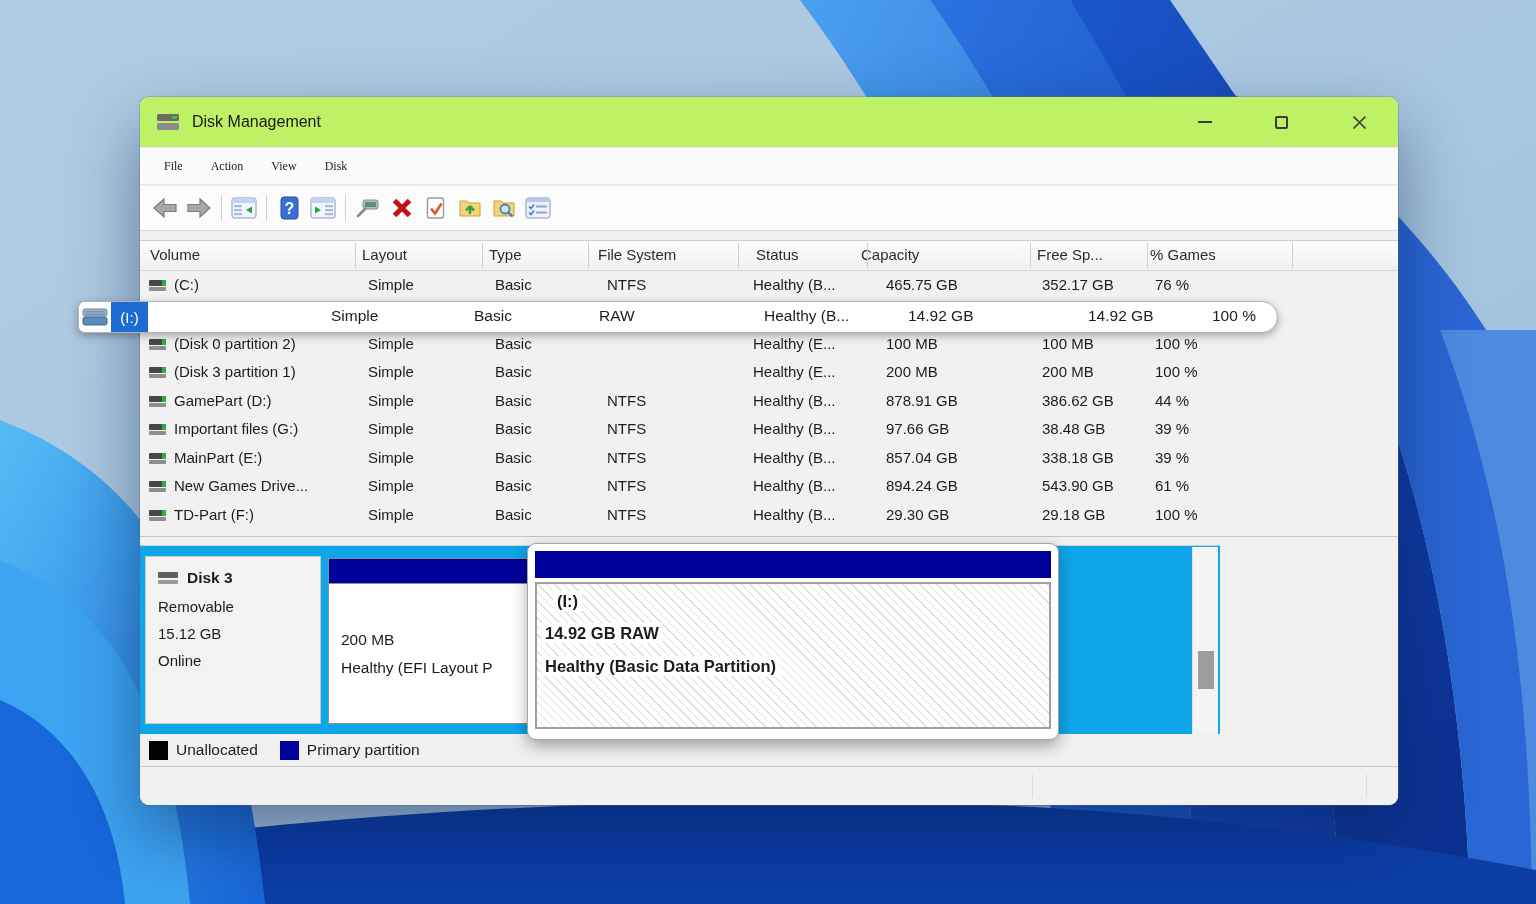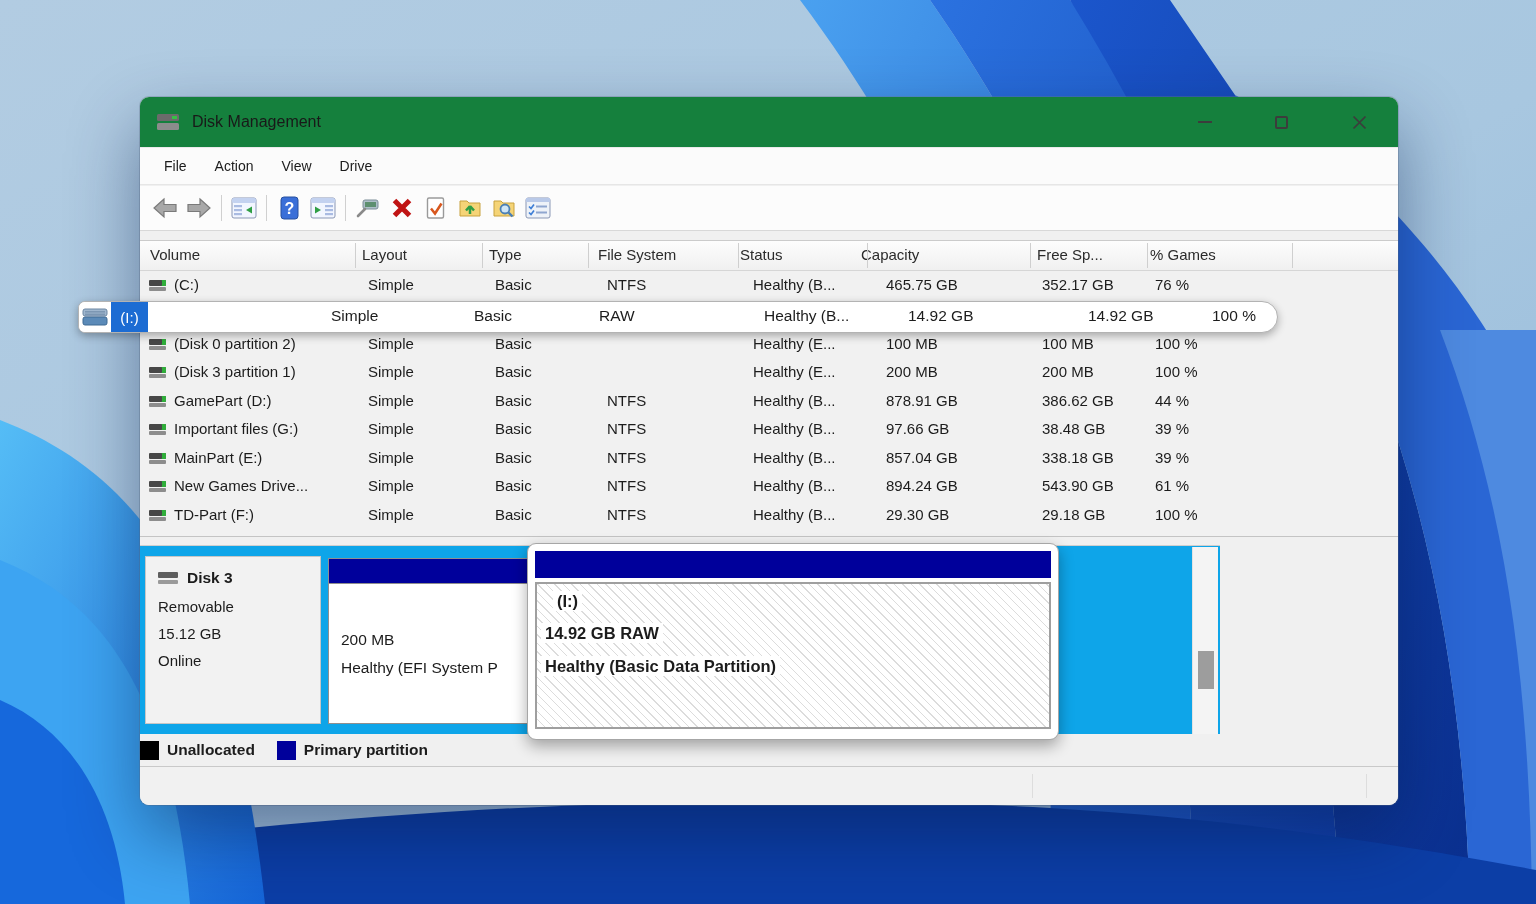--- a/index.html
+++ b/index.html
@@ -9,45 +9,45 @@
   
   .wallpaper { position:absolute; inset:0; z-index:0; }
 
   
   .window { position:absolute; left:140px; top:97px; width:1258px; height:708px;
     background:#f0f0f0; border-radius:9px; z-index:10;
     box-shadow:0 30px 70px rgba(5,25,70,.45), 0 0 0 1px rgba(110,125,150,.35); }
 
   
   .titlebar { position:absolute; left:0; top:0; width:100%; height:50px;
-    background:#15803d; border-radius:9px 9px 0 0; display:flex; align-items:center; padding-left:16px; }
+    background:#bef264; border-radius:9px 9px 0 0; display:flex; align-items:center; padding-left:16px; }
   .win-title { font-size:16px; margin-left:10px; color:#191919; }
   .wc { position:absolute; top:8px; width:46px; height:34px; display:flex; align-items:center; justify-content:center; }
   .wc-min { left:1042px; } .wc-max { left:1118px; } .wc-close { left:1196px; }
   .wc-min i { width:14px; border-top:2px solid #3c3c3c; }
   .wc-max i { width:13px; height:13px; border:2px solid #3c3c3c; border-radius:2px; }
 
   
   .menubar { position:absolute; left:0; top:50px; width:100%; height:38px; background:#fbfbfb;
     border-top:1px solid #eaeaea; border-bottom:1px solid #e6e6e6; display:flex; align-items:center; padding-left:10px; }
-  .menu-item { font-size:14px; padding:7px 14px; color:#1b1b1b; }
+  .menu-item { font-size:12px; padding:7px 14px; color:#1b1b1b;font-family:Liberation Serif, serif; }
 
   
   .toolbar { position:absolute; left:0; top:89px; width:100%; height:45px; background:#fcfcfc;
     border-bottom:1px solid #d8d8d8; display:flex; align-items:center; padding-left:8px; }
   .tbtn { width:34px; height:32px; display:flex; align-items:center; justify-content:center; }
   .tsep { width:1px; height:26px; background:#d0d0d0; margin:0 5px; }
 
   
   .listpane { position:absolute; left:0; top:143px; width:1258px; height:297px;
     background:#f1f1f1; border-top:1px solid #cbcbcb; border-bottom:1px solid #c4c4c4; }
   .lheader { position:relative; height:30px; background:linear-gradient(#fdfdfd,#f0f0f0);
     border-bottom:1px solid #d6d6d6; font-size:15px; color:#2b2b2b; }
   .hcell { position:absolute; top:5px; }
-  .h-volume{left:10px}.h-layout{left:222px}.h-type{left:349px}.h-fs{left:458px}.h-status{left:600px}
+  .h-volume{left:10px}.h-layout{left:222px}.h-type{left:349px}.h-fs{left:458px}.h-status{left:616px}
   .h-cap{left:721px}.h-free{left:897px}.h-pct{left:1010px}
   .hsep { position:absolute; top:2px; bottom:2px; width:1px; background:#cfcfcf; }
   .vrow { position:relative; height:28.5px; font-size:15px; }
   .row-gap { height:30px; }
   .cell { position:absolute; top:5px; white-space:nowrap; }
   .c-vol{left:34px}.c-layout{left:228px}.c-type{left:355px}.c-fs{left:467px}.c-status{left:613px}
   .c-cap{left:746px}.c-free{left:902px}.c-pct{left:1015px}
   .vicon { position:absolute; left:9px; top:9px; width:17px; height:11px; }
   .vicon::before { content:""; position:absolute; left:0; right:0; top:0; height:6px; background:#474747;
     border-radius:1px; box-shadow:inset -4px 0 0 #2fae3a; }
@@ -94,21 +94,21 @@
   .fb-body { position:relative; height:147px; border:2px solid #9f9f9f;
     background:repeating-linear-gradient(45deg,#ffffff 0px,#ffffff 5px,#dcdcdc 5px,#dcdcdc 6px); }
   .fb-line { position:absolute; white-space:nowrap; font-size:16.5px;font-weight:bold; }
   .fb-line span { background:#fff; padding:1px 4px; }
   .fb-l1 { left:16px; top:8px; font-weight:bold; }
   .fb-l2 { left:4px; top:40px; }
   .fb-l3 { left:4px; top:73px; }
 
   
   .legend { position:absolute; left:0; top:637px; width:1258px; height:33px; background:#f0f0f0;
-    border-bottom:1px solid #c9c9c9; display:flex; align-items:center; font-size:15.5px;font-weight:bold; }
+    border-bottom:1px solid #c9c9c9; display:flex; align-items:center; padding-left:9px; font-size:15.5px; }
   .lgsq { width:19px; height:19px; margin-right:8px; }
   .sq-black { background:#000; }
   .sq-navy  { background:#00009b; margin-left:22px; }
   .statusbar { position:absolute; left:0; top:670px; width:1258px; height:38px; background:#f1f1f1; border-radius:0 0 9px 9px; }
   .ssep { position:absolute; top:7px; bottom:7px; width:1px; background:#dddddd; }
 </style>
 </head>
 <body>
 
 <svg class="wallpaper" viewBox="0 0 1536 904" preserveAspectRatio="none">
@@ -166,21 +166,21 @@
       <svg width="15" height="15" viewBox="0 0 15 15">
         <path d="M1.5 1.5 L13.5 13.5 M13.5 1.5 L1.5 13.5" stroke="#3c3c3c" stroke-width="1.7"></path>
       </svg>
     </div>
   </div>
 
   <div class="menubar">
     <span class="menu-item">File</span>
     <span class="menu-item">Action</span>
     <span class="menu-item">View</span>
-    <span class="menu-item">Drive</span>
+    <span class="menu-item">Disk</span>
   </div>
 
   <div class="toolbar">
     <div class="tbtn">
       <svg width="26" height="22" viewBox="0 0 26 22">
         <path d="M12 2 2 11l10 9v-5.5h12v-7H12z" fill="#a8a8a8" stroke="#7a7a7a" stroke-width="1.2"></path>
       </svg>
     </div>
     <div class="tbtn">
       <svg width="26" height="22" viewBox="0 0 26 22">
@@ -384,21 +384,21 @@
         <span class="dp-name">Disk 3</span>
       </div>
       <span class="dp-line dp-kind">Removable</span>
       <span class="dp-line dp-size">15.12 GB</span>
       <span class="dp-line dp-status">Online</span>
     </div>
 
     <div class="efiblock">
       <div class="efibar"></div>
       <span class="efi-line efi-size">200 MB</span>
-      <span class="efi-line efi-status">Healthy (EFI System P</span>
+      <span class="efi-line efi-status">Healthy (EFI Layout P</span>
     </div>
 
     <div class="vscroll">
       <div class="vthumb"></div>
     </div>
   </div>
 
   <div class="legend">
     <span class="lgsq sq-black"></span>
     <span>Unallocated</span>

